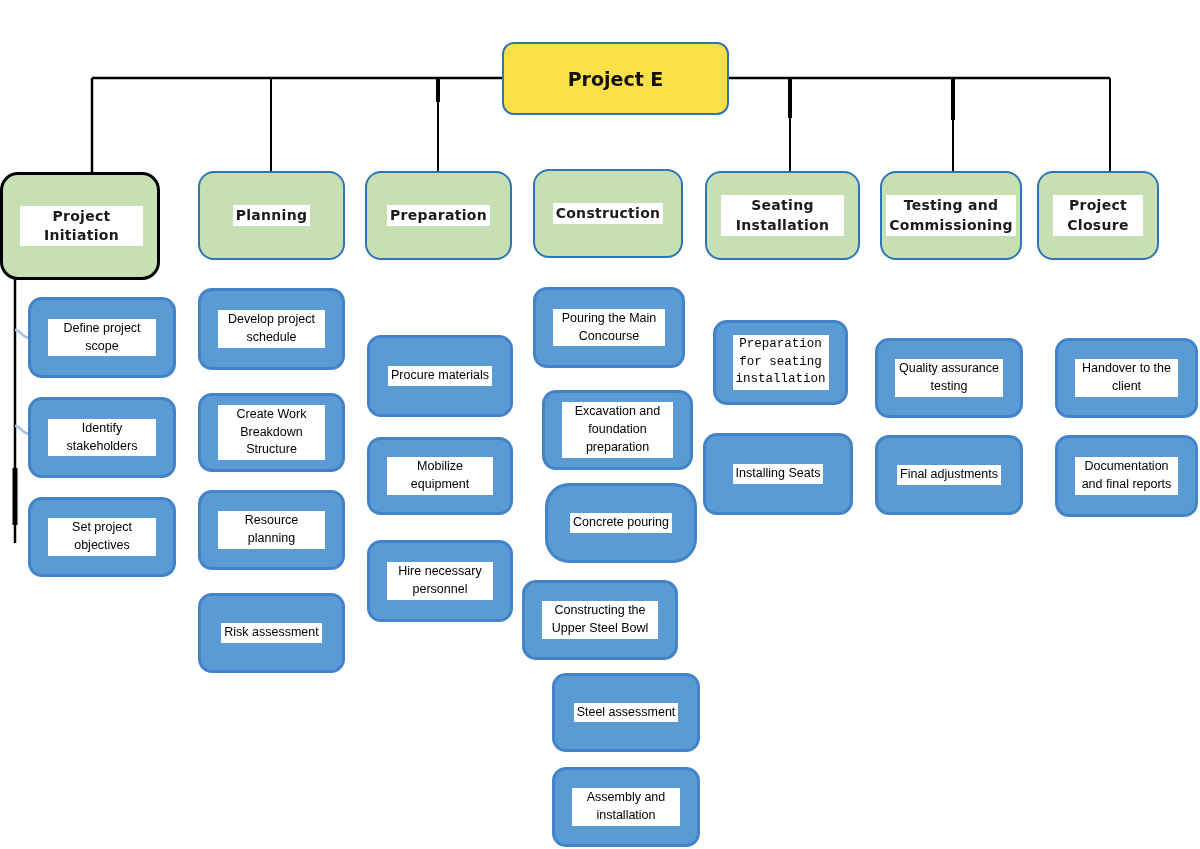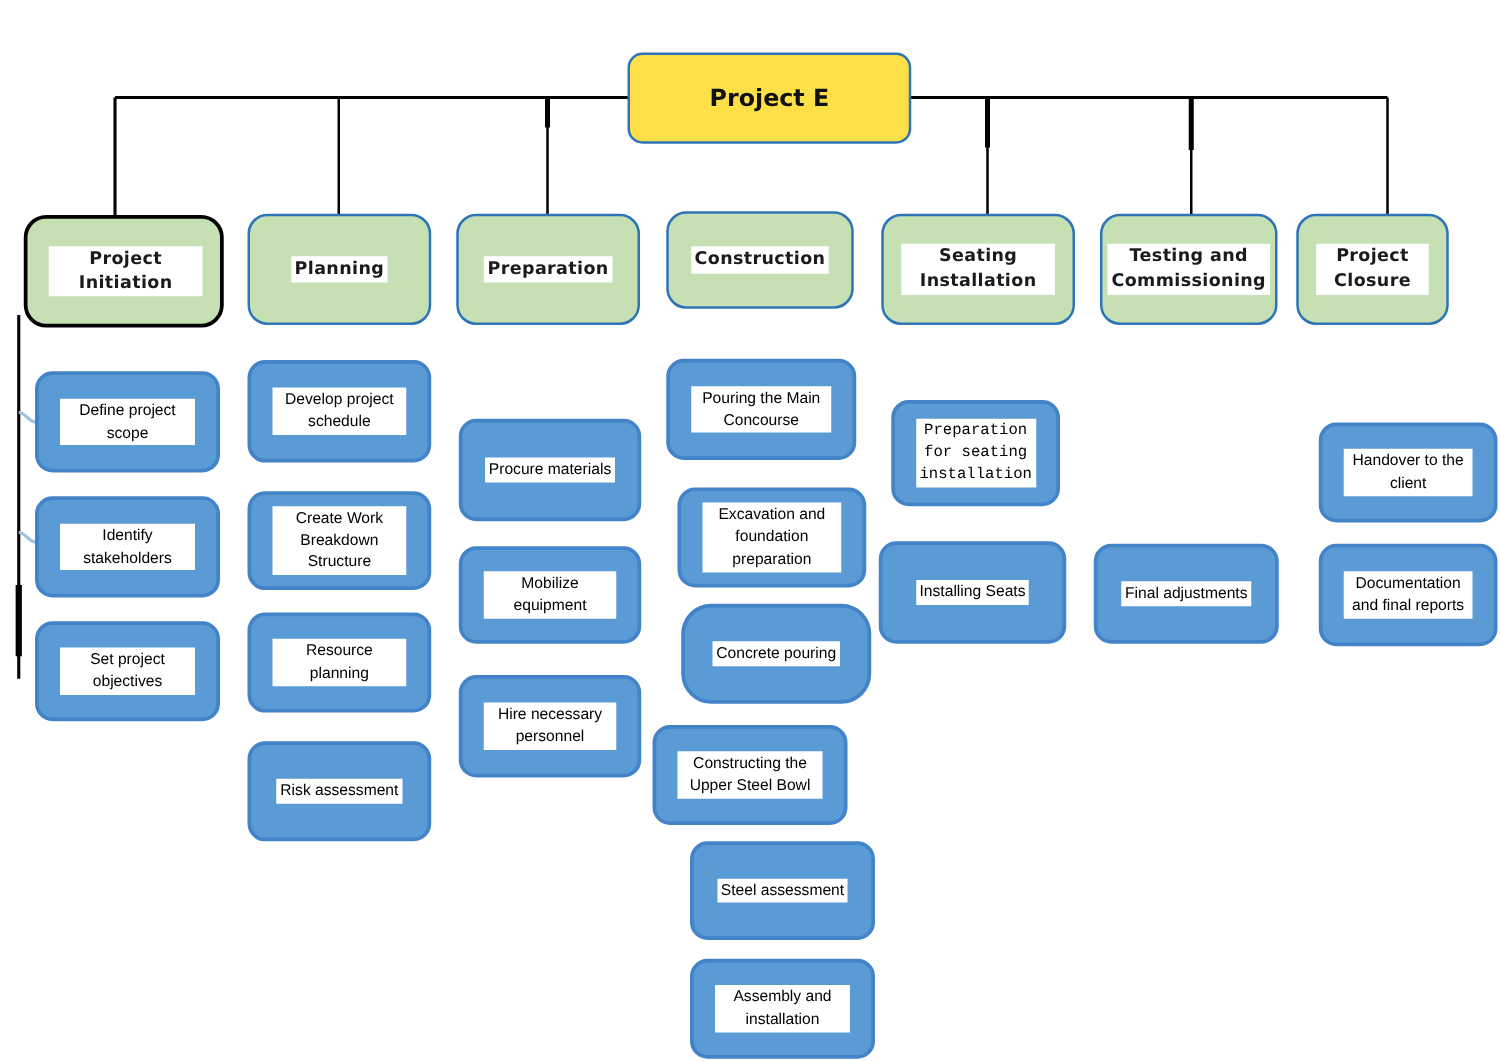--- a/index.html
+++ b/index.html
@@ -14,24 +14,24 @@
   #root{left:502px;top:42px;width:227px;height:73px;background:#fde047;
         border:2.5px solid #2E75B6;border-radius:12px;}
   .rlbl{font-family:"DejaVu Sans", sans-serif;font-weight:bold;font-size:19px;color:#111111;}
 
   
   .phase{background:#C6E0B4;border:2.5px solid #2E75B6;border-radius:16px;padding:0 14px;}
   .plbl{display:inline;font-family:"DejaVu Sans", sans-serif;font-weight:bold;font-size:14px;
         line-height:1.38;color:#1b1b1b;letter-spacing:0.3px;background:#ffffff;
         padding:1px 3px;overflow-wrap:break-word;
         -webkit-box-decoration-break:clone;box-decoration-break:clone;}
-  #ph0{left:19px;top:172px;width:160px;height:90px;border:3px solid #000000;border-radius:18px;padding-left:17px;}
+  #ph0{left:0;top:172px;width:160px;height:108px;border:3px solid #000000;border-radius:18px;padding-left:17px;}
   #ph1{left:198px;top:171px;width:147px;height:89px;}
   #ph2{left:365px;top:171px;width:147px;height:89px;}
-  #ph3{left:533px;top:169px;width:150px;height:78px;}
+  #ph3{left:533px;top:169px;width:150px;height:89px;}
   #ph4{left:705px;top:171px;width:155px;height:89px;}
   #ph5{left:880px;top:171px;width:142px;height:89px;padding:0 12px;}
   #ph6{left:1037px;top:171px;width:122px;height:89px;}
 
   
   .task{background:#5B9BD5;border:3px solid #4383C8;border-radius:14px;padding:0 17px;}
   .tlbl{display:inline;font-size:12.5px;line-height:1.42;color:#000000;background:#ffffff;
         padding:1px 3px;overflow-wrap:break-word;
         -webkit-box-decoration-break:clone;box-decoration-break:clone;}
   #t00{left:28px;top:297px;width:148px;height:81px;}
@@ -161,20 +161,23 @@
     <span class="tlbl">Assembly and installation</span>
   </div>
 
   <div class="box task" id="t40">
     <span class="tlbl">Preparation for seating installation</span>
   </div>
   <div class="box task" id="t41">
     <span class="tlbl">Installing Seats</span>
   </div>
 
+  <div class="box task" id="t50">
+    <span class="tlbl">Quality assurance testing</span>
+  </div>
   <div class="box task" id="t51">
     <span class="tlbl">Final adjustments</span>
   </div>
 
   <div class="box task" id="t60">
     <span class="tlbl">Handover to the client</span>
   </div>
   <div class="box task" id="t61">
     <span class="tlbl">Documentation and final reports</span>
   </div>

